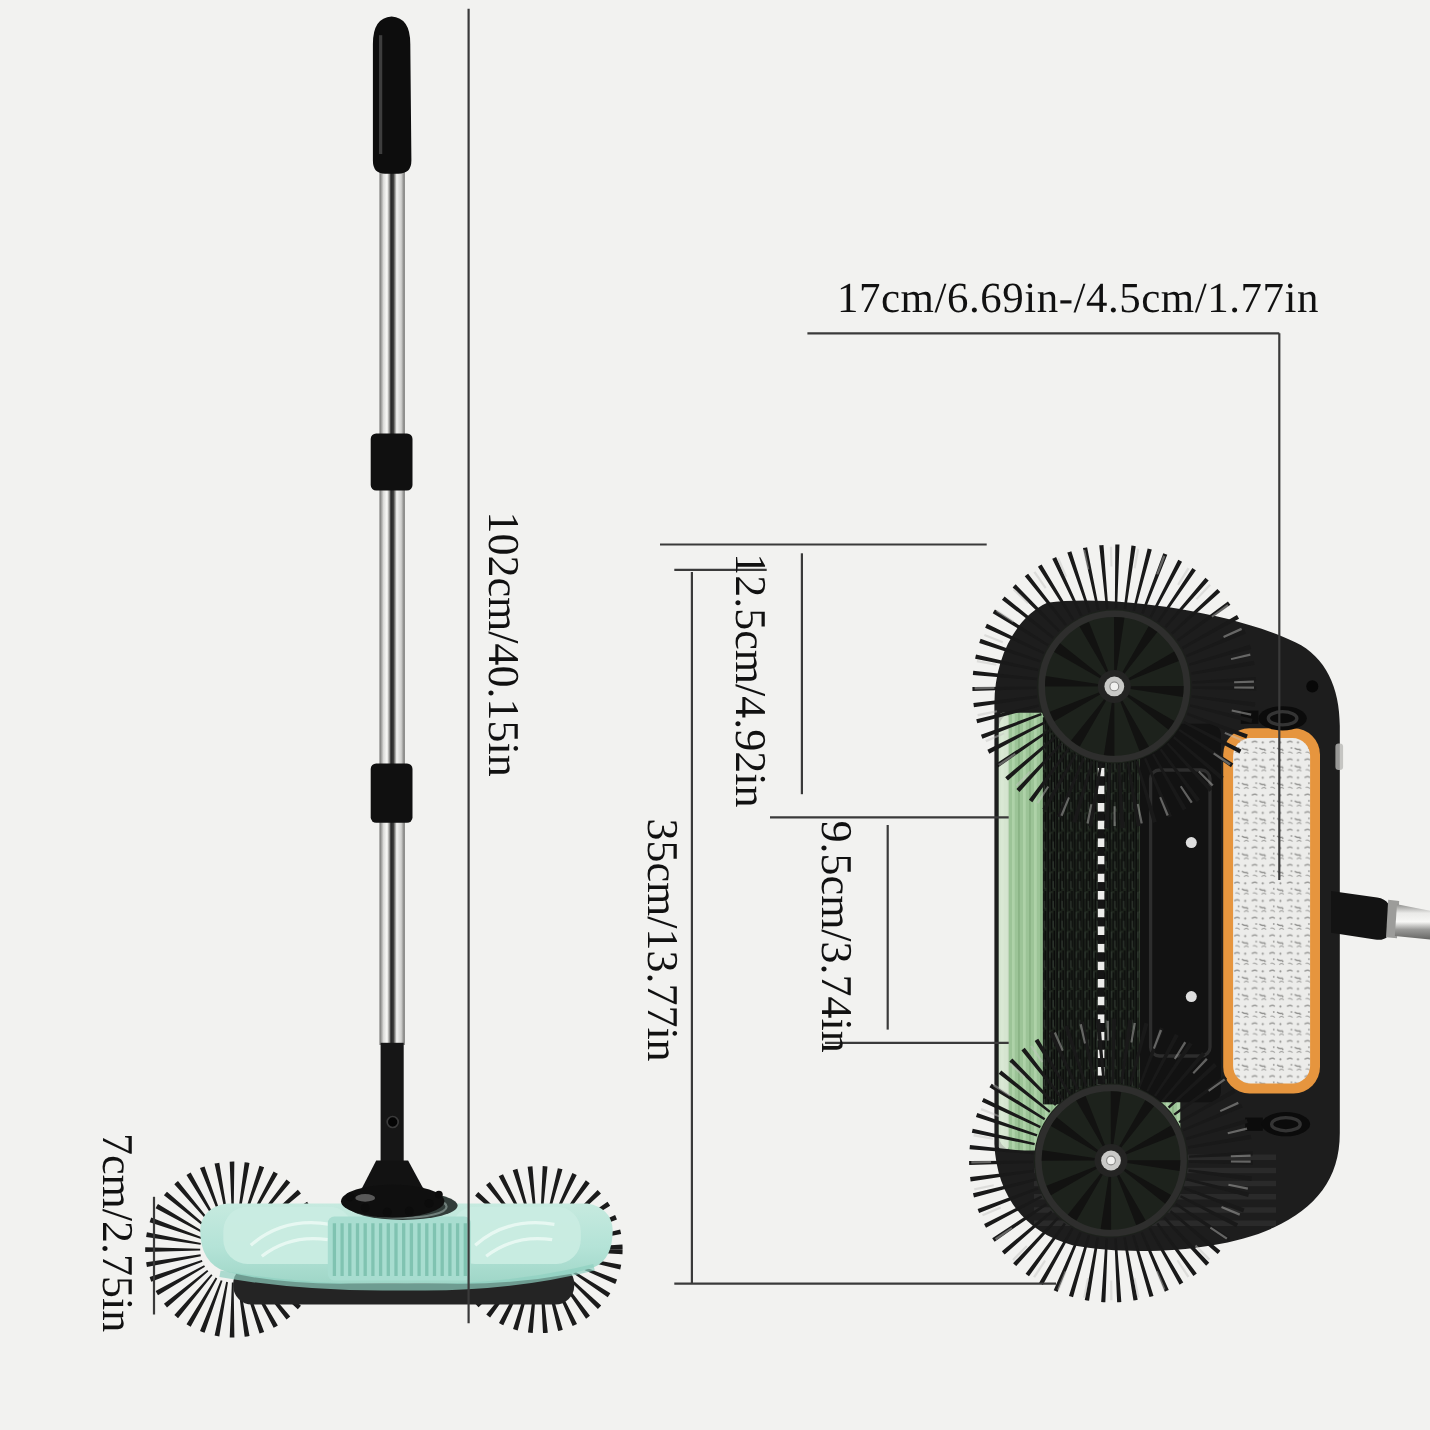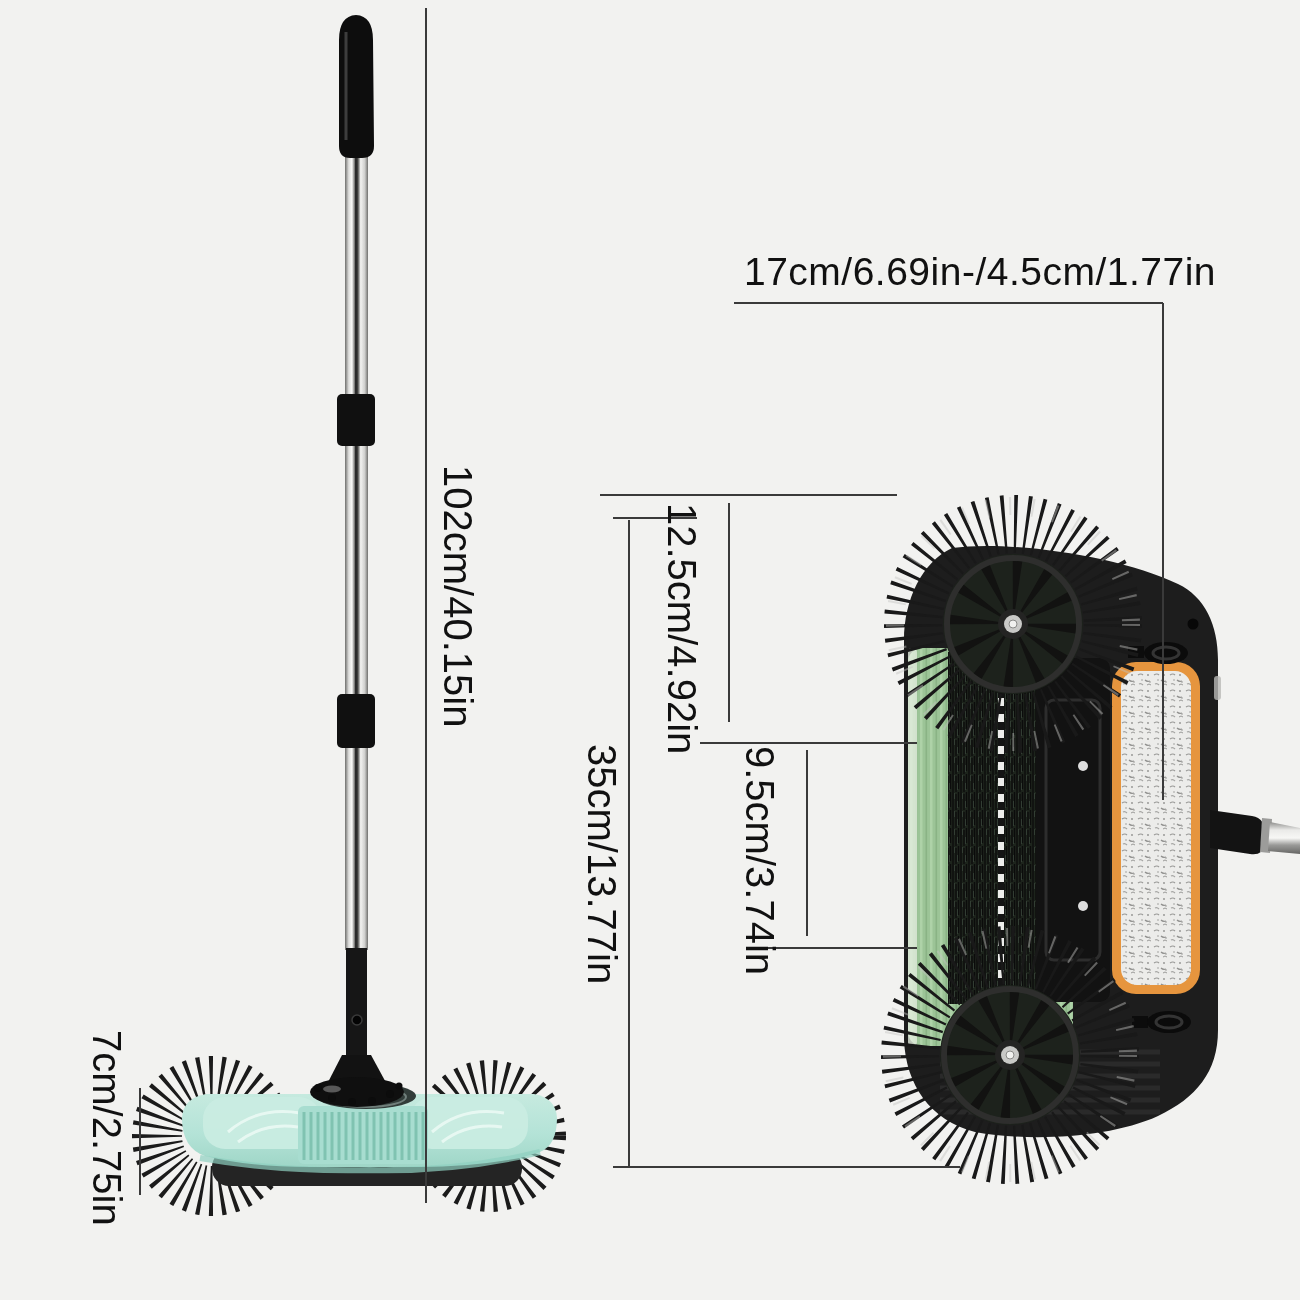--- a/index.html
+++ b/index.html
@@ -1,19 +1,19 @@
 <!DOCTYPE html>
 <html><head>
 <meta charset="utf-8">
 <style>
   html,body{margin:0;padding:0;background:#f2f2f0;}
   .stage{position:relative;width:1300px;height:1300px;background:#f2f2f0;overflow:hidden;
          font-family:"Liberation Sans",sans-serif;}
   .stage svg{position:absolute;left:0;top:0;}
-  .dim-label{position:absolute;color:#111;white-space:nowrap;line-height:1.05;}
+  .dim-label{position:absolute;color:#111;white-space:nowrap;line-height:1.05;font-family:Liberation Serif, serif;}
   .dim-label.horiz{font-size:39px;width:580px;text-align:center;letter-spacing:.5px;}
   .dim-label.vert{font-size:40px;writing-mode:vertical-rl;}
 </style>
 </head>
 <body>
 
 <div class="stage">
 
 <svg width="1300" height="1300" viewBox="0 0 1300 1300">
   <defs>

